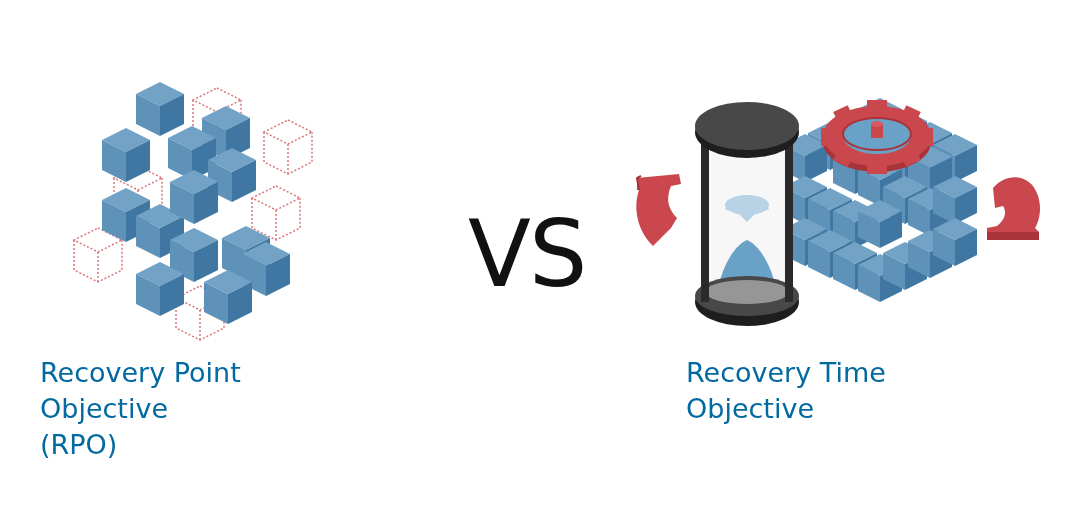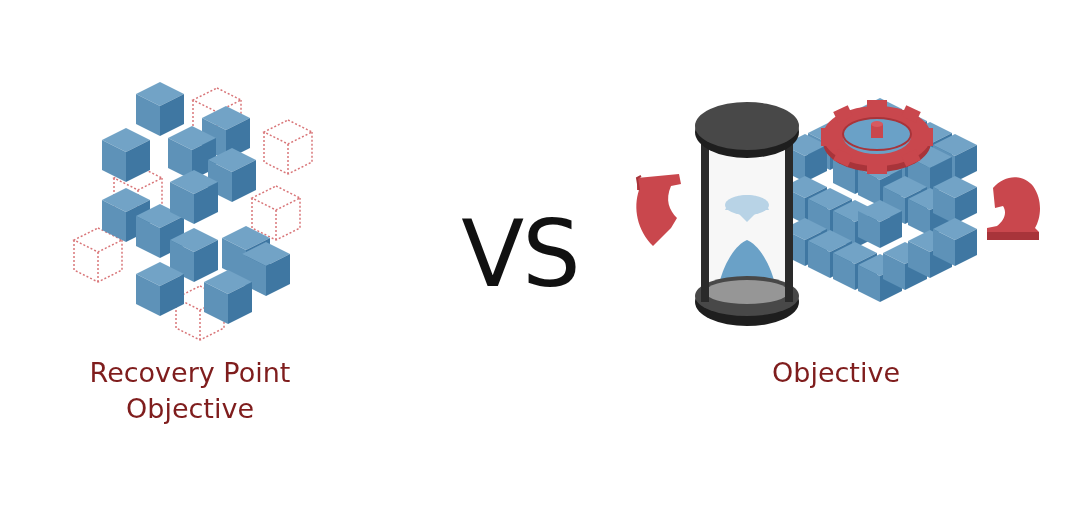--- a/index.html
+++ b/index.html
@@ -1,25 +1,25 @@
 <!DOCTYPE html>
 <html><head>
 <meta charset="utf-8">
 <style>
   html, body { margin: 0; padding: 0; background: #ffffff; }
   body { width: 1072px; height: 530px; position: relative; overflow: hidden; font-family: "DejaVu Sans", sans-serif; }
   .panel { position: absolute; }
   .illus { position: absolute; }
   .caption {
-    position: absolute; text-align: center; color: #7f1d1d;
+    position: absolute; color: #0369a1;
     font-size: 27px; line-height: 36px; font-family: "DejaVu Sans", sans-serif;
   }
   .caption div { white-space: nowrap; }
   .vs {
-    position: absolute; left: 455px; top: 205px; width: 130px; text-align: center;
+    position: absolute; left: 468px; top: 205px; width: 130px; 
     font-size: 92px; line-height: 100px; color: #111111; font-family: "DejaVu Sans", sans-serif;
     letter-spacing: -2px;
   }
 </style>
 </head>
 <body>
 
 <div class="panel">
   <svg class="illus" style="left:60px; top:72px;" width="280" height="270" viewBox="0 0 280 270">
     <defs>
@@ -91,20 +91,21 @@
         <use href="#cube" transform="translate(100,204)"></use>
       </g>
     <g>
         <use href="#cube" transform="translate(168,212)"></use>
       </g>
   </svg>
 
   <div class="caption" style="left:40px; top:355px; width:300px;">
     <div>Recovery Point</div>
     <div>Objective</div>
+    <div>(RPO)</div>
   </div>
 </div>
 
 <div class="vs">VS</div>
 
 <div class="panel">
   <svg class="illus" style="left:625px; top:90px;" width="425" height="250" viewBox="0 0 425 250">
     <defs>
       <g id="rcube">
         <polygon points="0,-12 22,-1 0,10 -22,-1" fill="#72a3c6"></polygon>
@@ -187,15 +188,16 @@
       <ellipse cx="122" cy="36" rx="52" ry="24" fill="#484848"></ellipse>
       <ellipse cx="122" cy="212" rx="52" ry="24" fill="#1e1e1e"></ellipse>
       <ellipse cx="122" cy="206" rx="52" ry="20" fill="#484848"></ellipse>
       <ellipse cx="122" cy="202" rx="42" ry="12" fill="#e3e3e3" opacity="0.5"></ellipse>
       <rect x="76" y="150" width="8" height="62" fill="#2a2a2a"></rect>
       <rect x="160" y="150" width="8" height="62" fill="#2a2a2a"></rect>
     </g>
   </svg>
 
   <div class="caption" style="left:686px; top:355px; width:300px;">
+    <div>Recovery Time</div>
     <div>Objective</div>
   </div>
 </div>
 
 </body></html>

